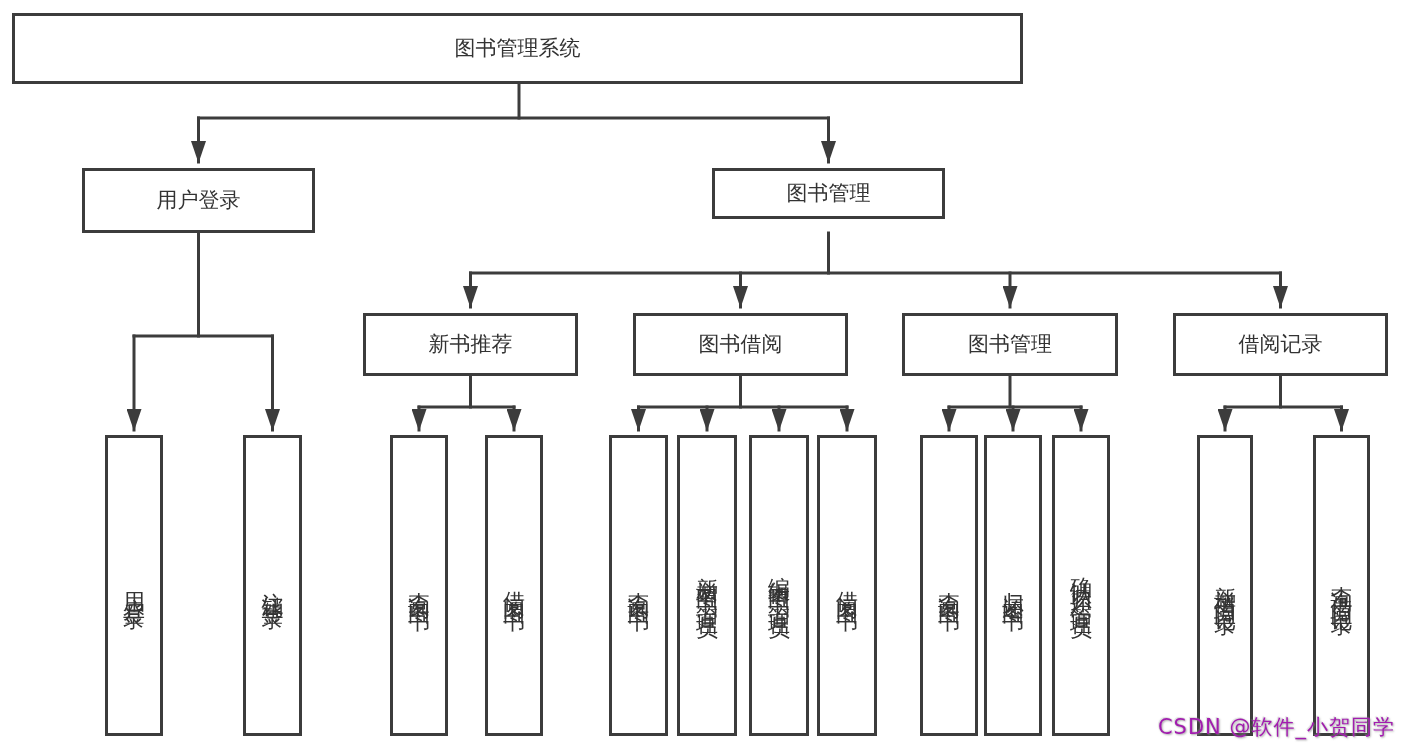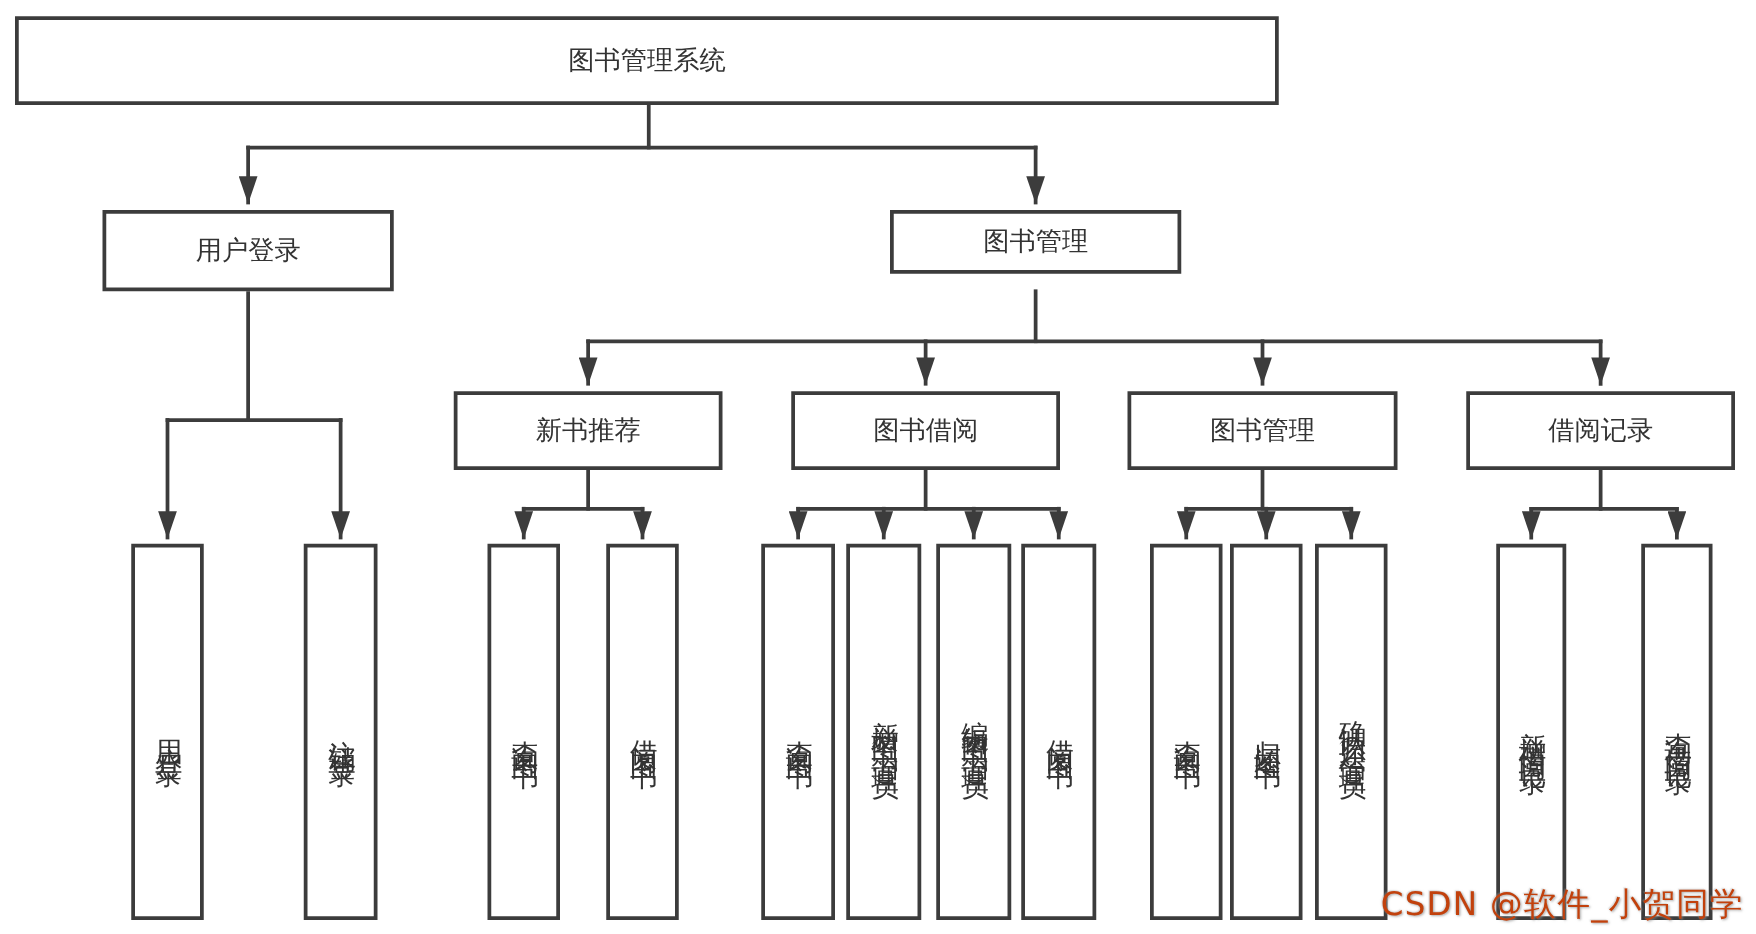--- a/index.html
+++ b/index.html
@@ -45,22 +45,22 @@
   .box.leaf {
     writing-mode: vertical-rl;
     font-size: 22px;
     letter-spacing: 6px;
     white-space: normal;
   }
   .watermark {
     position: absolute;
     right: 10px;
     bottom: 6px;
-    font-size: 26px;
-    color: #c2410c;
+    font-size: 21px;
+    color: #a21caf;
     text-shadow: 1px 1px 2px rgba(140,140,140,0.75), -1px -1px 1px rgba(160,160,160,0.35);
     letter-spacing: 1px;
     pointer-events: none;
   }
 </style>
 </head>
 <body>
 
 <div class="canvas">
 

